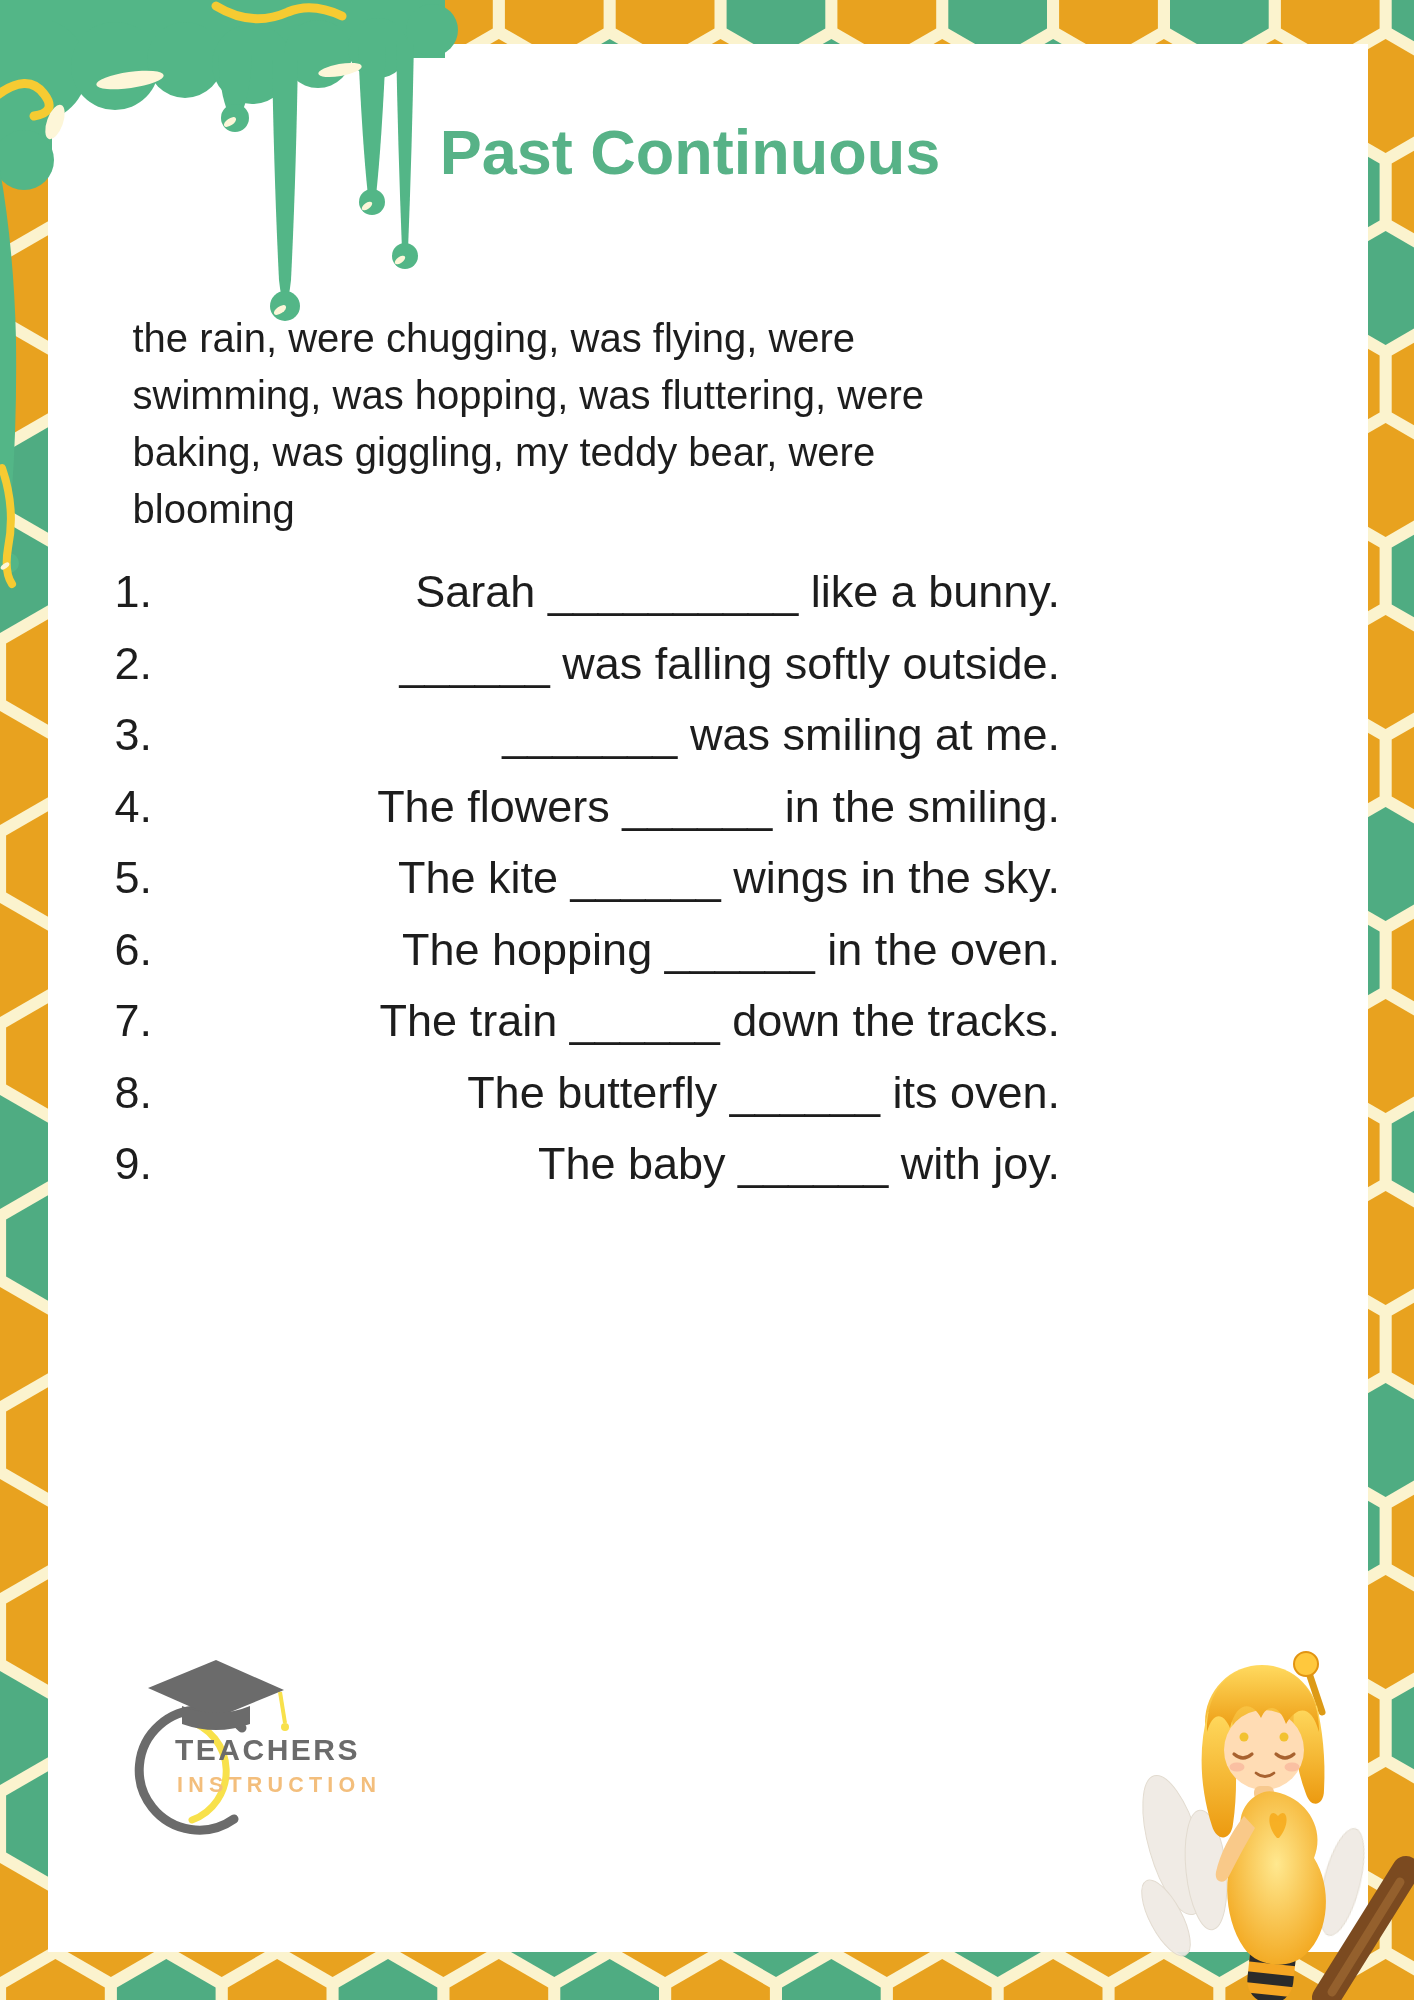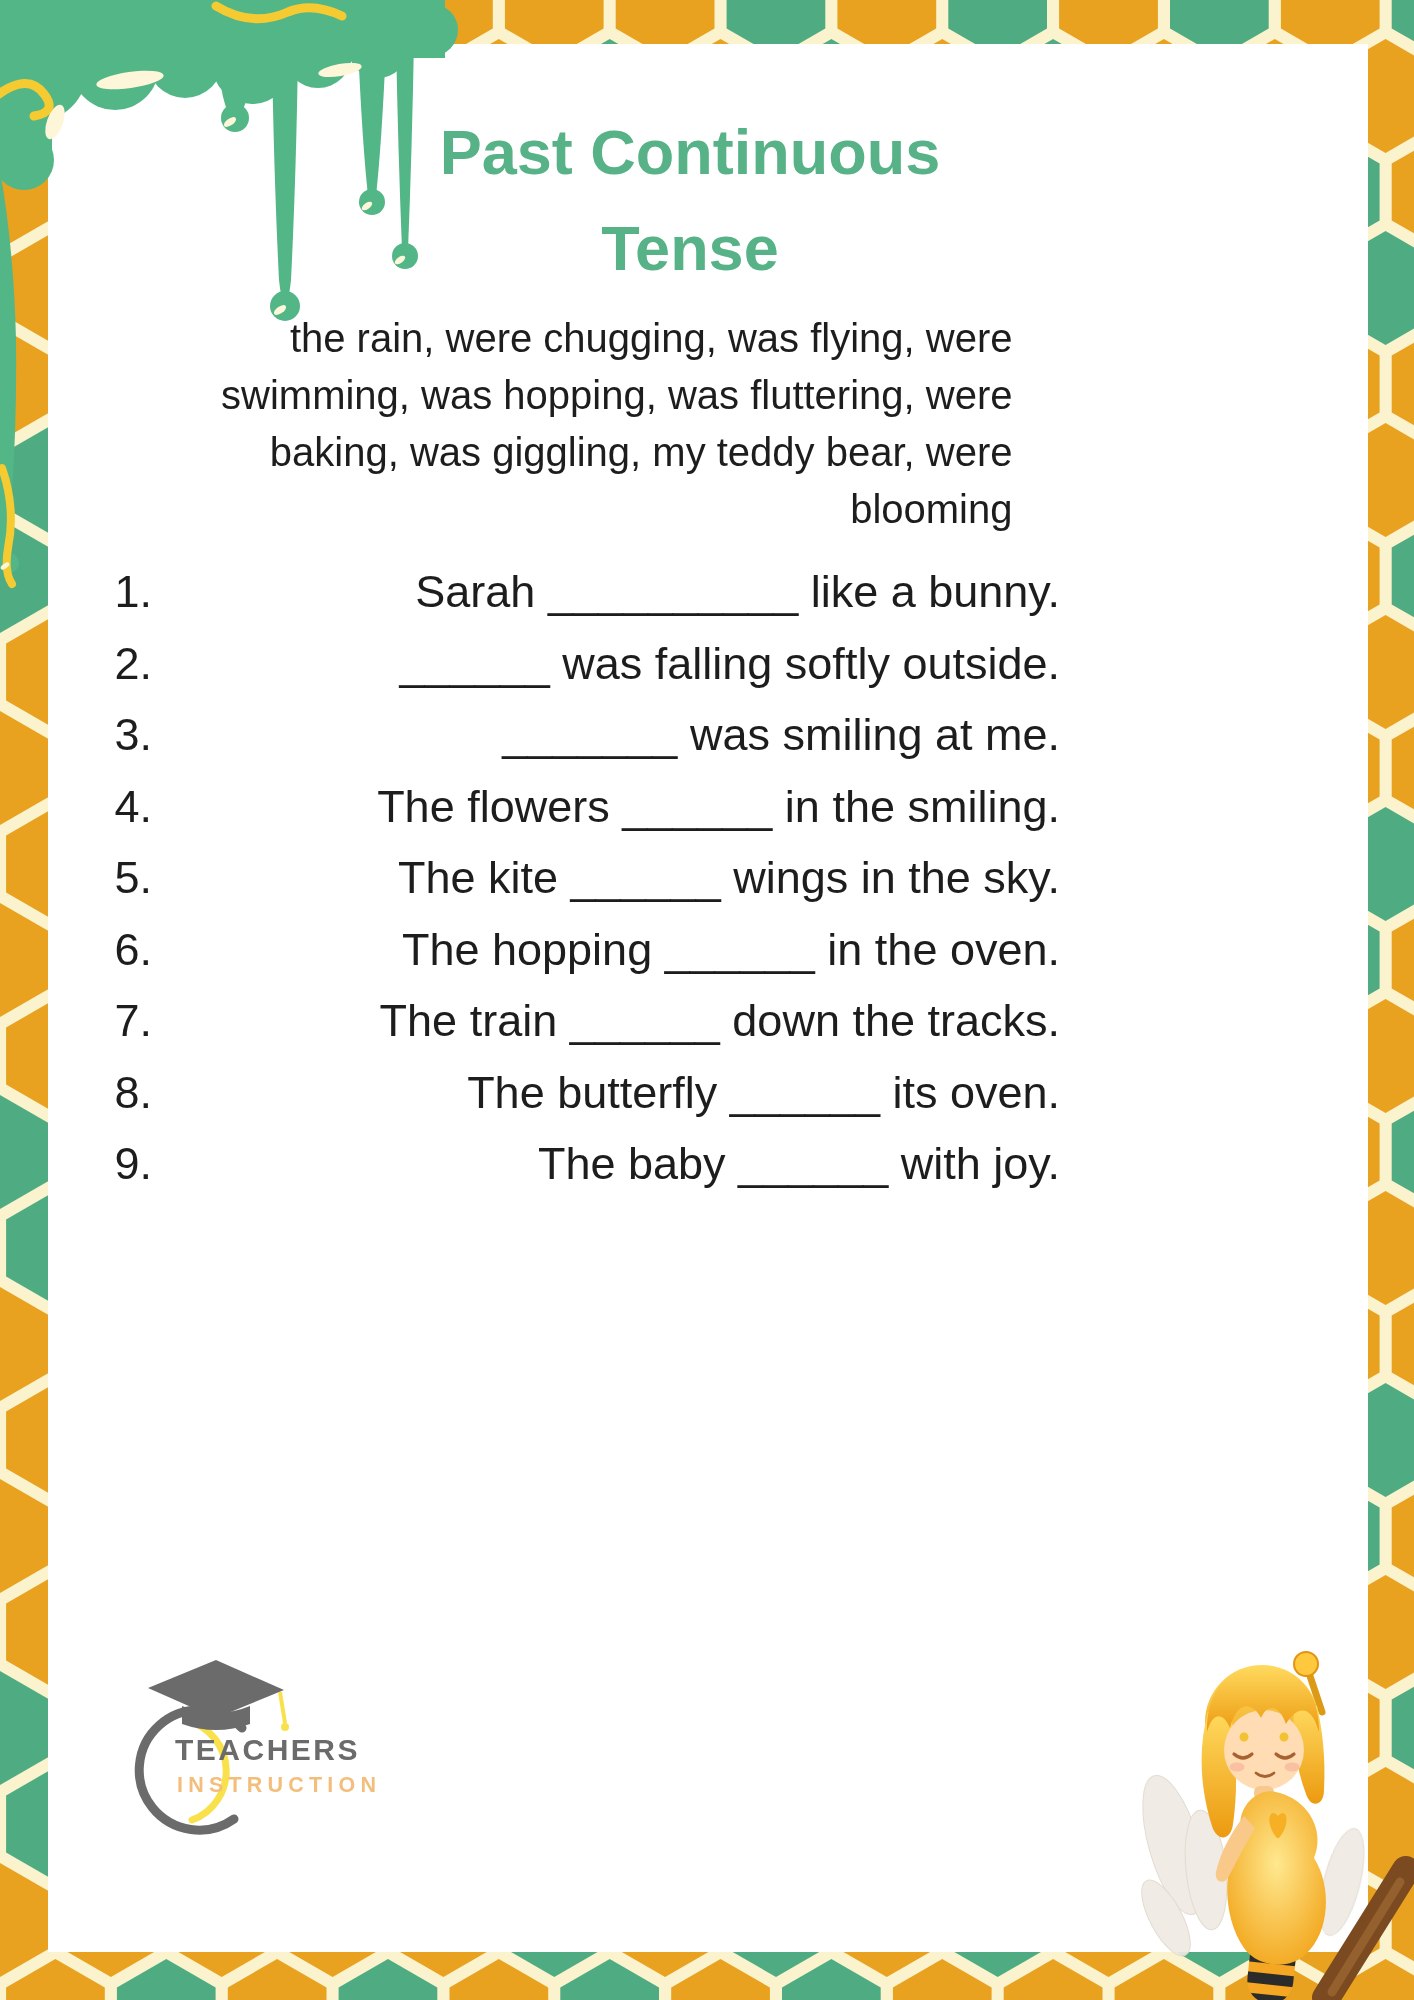--- a/index.html
+++ b/index.html
@@ -13,21 +13,21 @@
     position:absolute;left:48px;top:44px;width:1320px;height:1908px;
     background:#ffffff;z-index:1;
   }
   .content{position:absolute;left:0;top:0;width:1414px;height:2000px;z-index:2;}
   .title{
     position:absolute;left:330px;top:104px;width:720px;
     text-align:center;color:var(--title-green,#57B287);
     font-size:63px;font-weight:800;line-height:96px;letter-spacing:0px;
   }
   .wordbank{
-    position:absolute;left:90px;top:310px;width:965px;text-align:right;
+    position:absolute;left:90px;top:310px;width:965px;text-align:left;
   }
   .wordbank p{
     margin:0 auto;max-width:880px;
     font-size:40px;line-height:57px;color:var(--text-black,#1D1D1D);
   }
   .sentences{position:absolute;left:60px;top:556px;width:1000px;}
   .srow{display:flex;line-height:71.5px;font-size:45px;color:var(--text-black,#1D1D1D);}
   .snum{width:92px;text-align:right;flex:0 0 auto;}
   .stext{flex:1 1 auto;text-align:right;padding-left:12px;}
   .slime{position:absolute;left:0;top:0;z-index:3;}
@@ -411,21 +411,20 @@
     <ellipse cx="367" cy="206" rx="6" ry="3" transform="rotate(-35 367 206)"></ellipse>
     <ellipse cx="400" cy="260" rx="6" ry="3" transform="rotate(-35 400 260)"></ellipse>
     <ellipse cx="5" cy="566" rx="5" ry="2.5" transform="rotate(-35 5 566)"></ellipse>
   </g>
 </svg>
 
 <div class="content">
 
   <div class="title">
     <div>Past Continuous</div>
-    <div>Tense</div>
   </div>
 
   <div class="wordbank">
     <p>the rain, were chugging, was flying, were swimming, was hopping, was fluttering, were baking, was giggling, my teddy bear, were blooming</p>
   </div>
 
   <div class="sentences">
     <div class="srow">
       <div class="snum">1.</div>
       <div class="stext">Sarah __________ like a bunny.</div>

